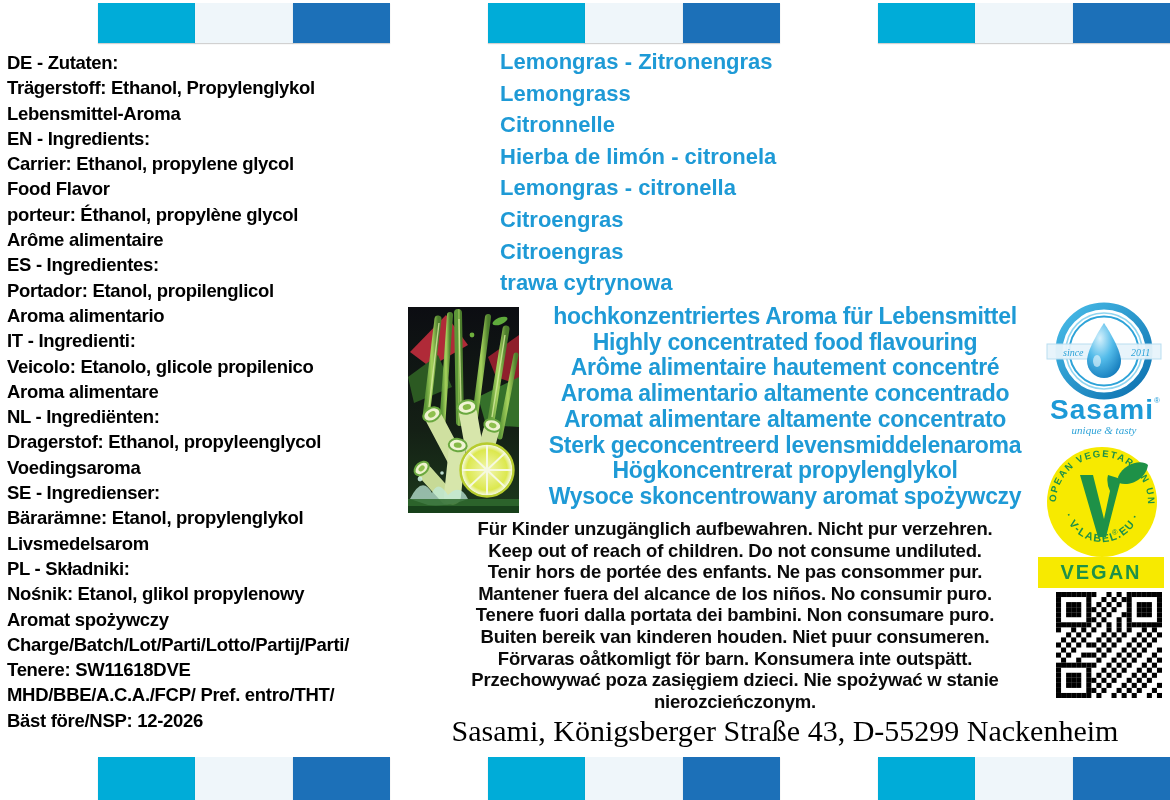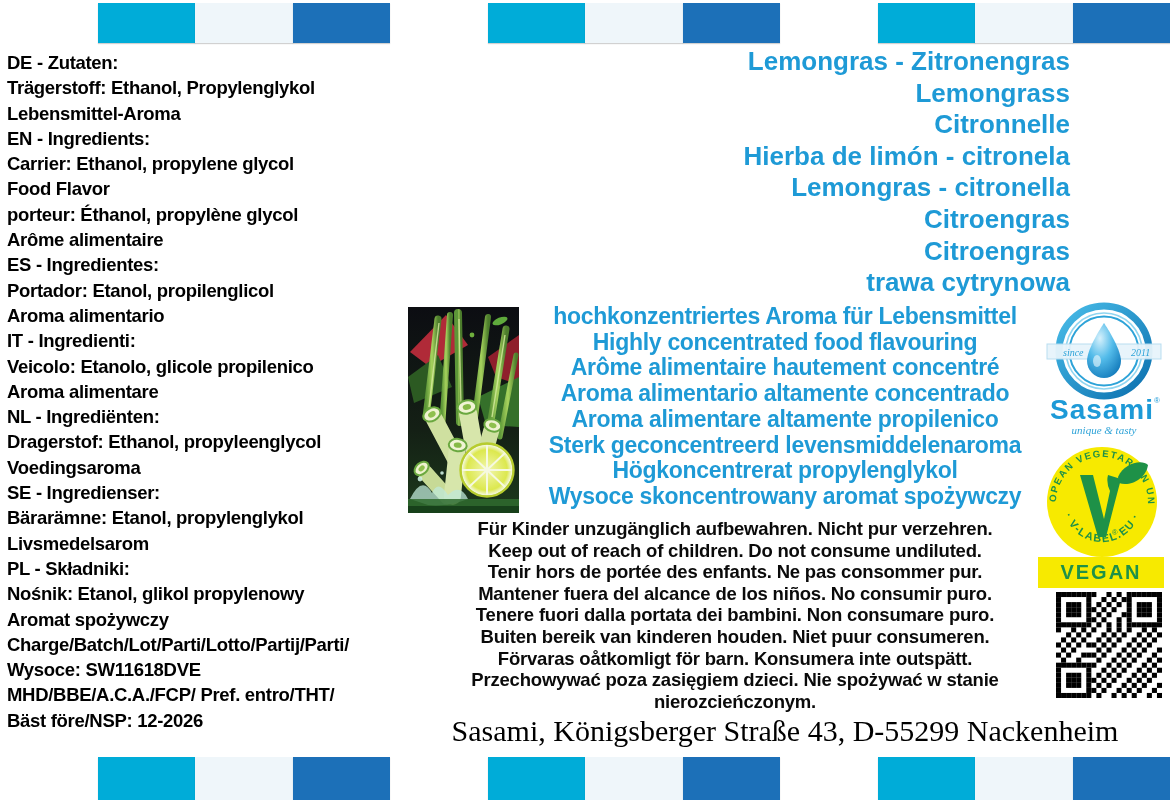--- a/index.html
+++ b/index.html
@@ -12,22 +12,22 @@
   .stripes.bottom{top:757px;height:43px;}
   .stripe-block{width:97.5px;height:100%;}
   .stripe-block.colored{box-shadow:0 1px 1px rgba(0,0,0,.18);}
 
   .left-col{
     position:absolute;left:7px;top:50px;width:410px;
     font-weight:bold;font-size:18.5px;line-height:25.3px;color:#000;
     letter-spacing:-0.3px;white-space:nowrap;
   }
   .product-names{
-    position:absolute;left:500px;top:46px;width:570px;text-align:right;
-    font-weight:bold;font-size:26px;line-height:31.6px;color:var(--heading-blue);
+    position:absolute;left:500px;top:46px;width:570px;text-align:left;
+    font-weight:bold;font-size:22px;line-height:31.6px;color:var(--heading-blue);
     white-space:nowrap;
   }
   .claims{
     position:absolute;left:502px;top:304px;width:566px;text-align:center;
     font-weight:bold;font-size:23px;line-height:25.7px;color:var(--heading-blue);
     white-space:nowrap;letter-spacing:-0.3px;
   }
   .warnings{
     position:absolute;left:400px;top:518px;width:670px;text-align:center;
     font-weight:bold;font-size:18.5px;line-height:21.6px;color:#0a0a0a;
@@ -98,21 +98,21 @@
     <div class="ingredient-line">NL - Ingrediënten:</div>
     <div class="ingredient-line">Dragerstof: Ethanol, propyleenglycol</div>
     <div class="ingredient-line">Voedingsaroma</div>
     <div class="ingredient-line">SE - Ingredienser:</div>
     <div class="ingredient-line">Bärarämne: Etanol, propylenglykol</div>
     <div class="ingredient-line">Livsmedelsarom</div>
     <div class="ingredient-line">PL - Składniki:</div>
     <div class="ingredient-line">Nośnik: Etanol, glikol propylenowy</div>
     <div class="ingredient-line">Aromat spożywczy</div>
     <div class="ingredient-line">Charge/Batch/Lot/Parti/Lotto/Partij/Parti/</div>
-    <div class="ingredient-line">Wysoce: SW11618DVE</div>
+    <div class="ingredient-line">Tenere: SW11618DVE</div>
     <div class="ingredient-line">MHD/BBE/A.C.A./FCP/ Pref. entro/THT/</div>
     <div class="ingredient-line">Bäst före/NSP: 12-2026</div>
   </div>
 
 <div class="product-names">
     <div class="product-name-line">Lemongras - Zitronengras</div>
     <div class="product-name-line">Lemongrass</div>
     <div class="product-name-line">Citronnelle</div>
     <div class="product-name-line">Hierba de limón - citronela</div>
     <div class="product-name-line">Lemongras - citronella</div>
@@ -207,21 +207,21 @@
     <rect x="0" y="192" width="111" height="14" fill="#2f6b2e" opacity="0.85"></rect>
     <rect x="0" y="199" width="111" height="7" fill="#17401a"></rect>
   </svg>
 </div>
 
 <div class="claims">
     <div class="claim-line">hochkonzentriertes Aroma für Lebensmittel</div>
     <div class="claim-line">Highly concentrated food flavouring</div>
     <div class="claim-line">Arôme alimentaire hautement concentré</div>
     <div class="claim-line">Aroma alimentario altamente concentrado</div>
-    <div class="claim-line">Aroma alimentare altamente propilenico</div>
+    <div class="claim-line">Aromat alimentare altamente concentrato</div>
     <div class="claim-line">Sterk geconcentreerd levensmiddelenaroma</div>
     <div class="claim-line">Högkoncentrerat propylenglykol</div>
     <div class="claim-line">Wysoce skoncentrowany aromat spożywczy</div>
   </div>
 
 <div class="warnings">
     <div class="warning-line">Für Kinder unzugänglich aufbewahren. Nicht pur verzehren.</div>
     <div class="warning-line">Keep out of reach of children. Do not consume undiluted.</div>
     <div class="warning-line">Tenir hors de portée des enfants. Ne pas consommer pur.</div>
     <div class="warning-line">Mantener fuera del alcance de los niños. No consumir puro.</div>

